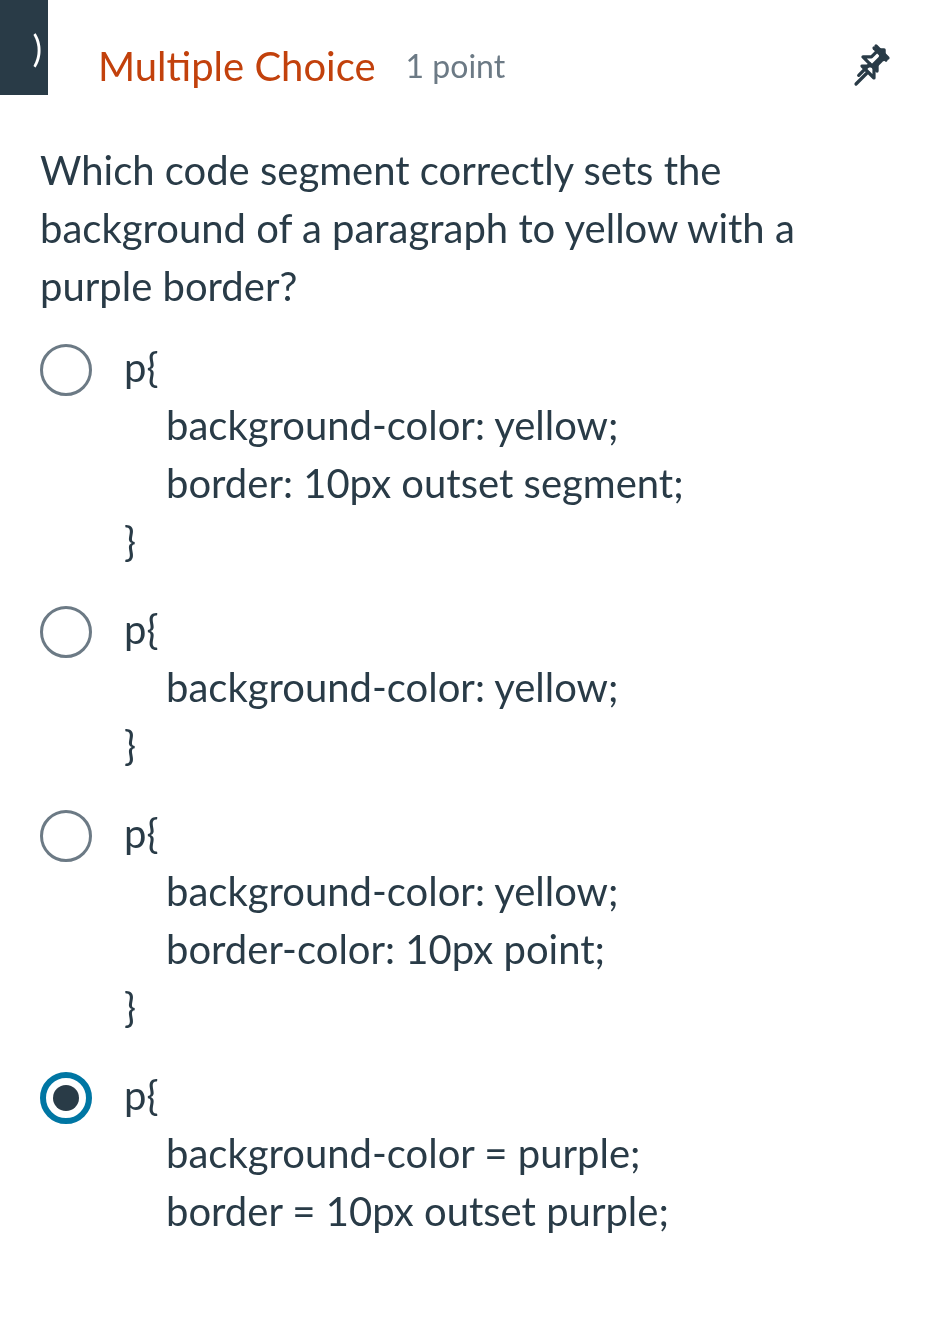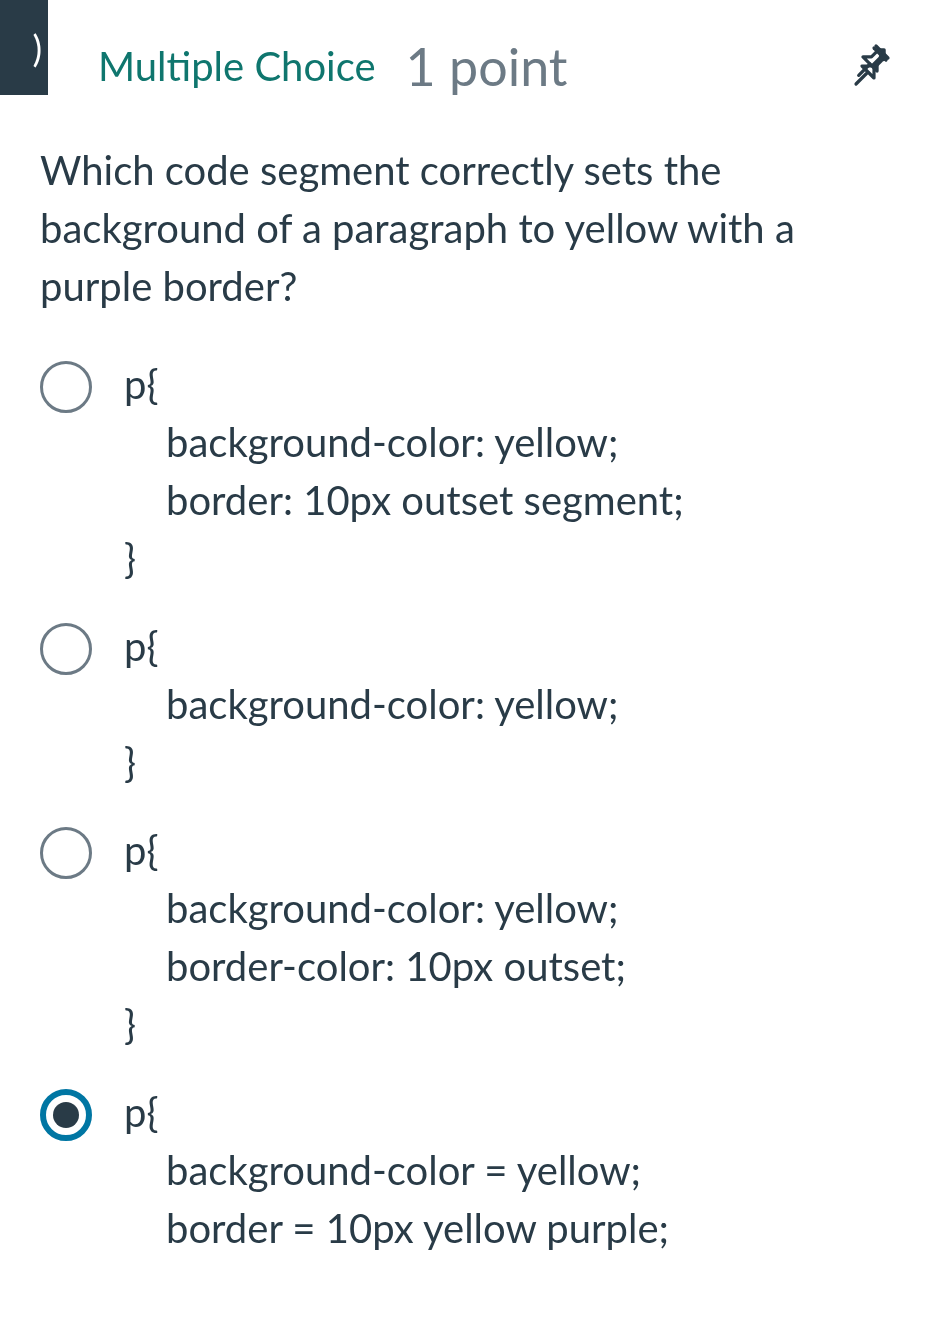--- a/index.html
+++ b/index.html
@@ -40,40 +40,40 @@
       padding-left: 98px;
       padding-right: 50px;
       height: 95px;
     }
     .header-left {
       display: flex;
       align-items: center;
       gap: 30px;
     }
     .question-type {
-      color: #0f766e;
+      color: #c2410c;
       font-size: 40px;
       font-weight: 400;
     }
     .points {
       color: #6c7a85;
-      font-size: 52px;
+      font-size: 32px;
       font-weight: 400;
     }
     .pin-icon {
       color: #293b47;
     }
     .question-body {
       padding: 10px 40px 0 40px;
     }
     .question-text {
       font-size: 40px;
       color: #293b47;
       line-height: 1.45;
-      margin-bottom: 40px;
+      margin-bottom: 23px;
       font-weight: 400;
     }
     .options {
       display: flex;
       flex-direction: column;
       gap: 30px;
     }
     .option {
       display: flex;
       align-items: flex-start;
@@ -163,28 +163,28 @@
         <div class="code-indent">background-color: yellow;</div>
         <div class="code-line1">}</div>
       </div>
     </div>
 
     <div class="option">
       <div class="radio"></div>
       <div class="option-content">
         <div class="code-line1">p{</div>
         <div class="code-indent">background-color: yellow;</div>
-        <div class="code-indent">border-color: 10px outset;</div>
+        <div class="code-indent">border-color: 10px point;</div>
         <div class="code-line1">}</div>
       </div>
     </div>
 
     <div class="option">
       <div class="radio selected"></div>
       <div class="option-content">
         <div class="code-line1">p{</div>
-        <div class="code-indent">background-color = yellow;</div>
-        <div class="code-indent">border = 10px yellow purple;</div>
+        <div class="code-indent">background-color = purple;</div>
+        <div class="code-indent">border = 10px outset purple;</div>
       </div>
     </div>
 
   </div>
 </div>
 
 </body></html>

